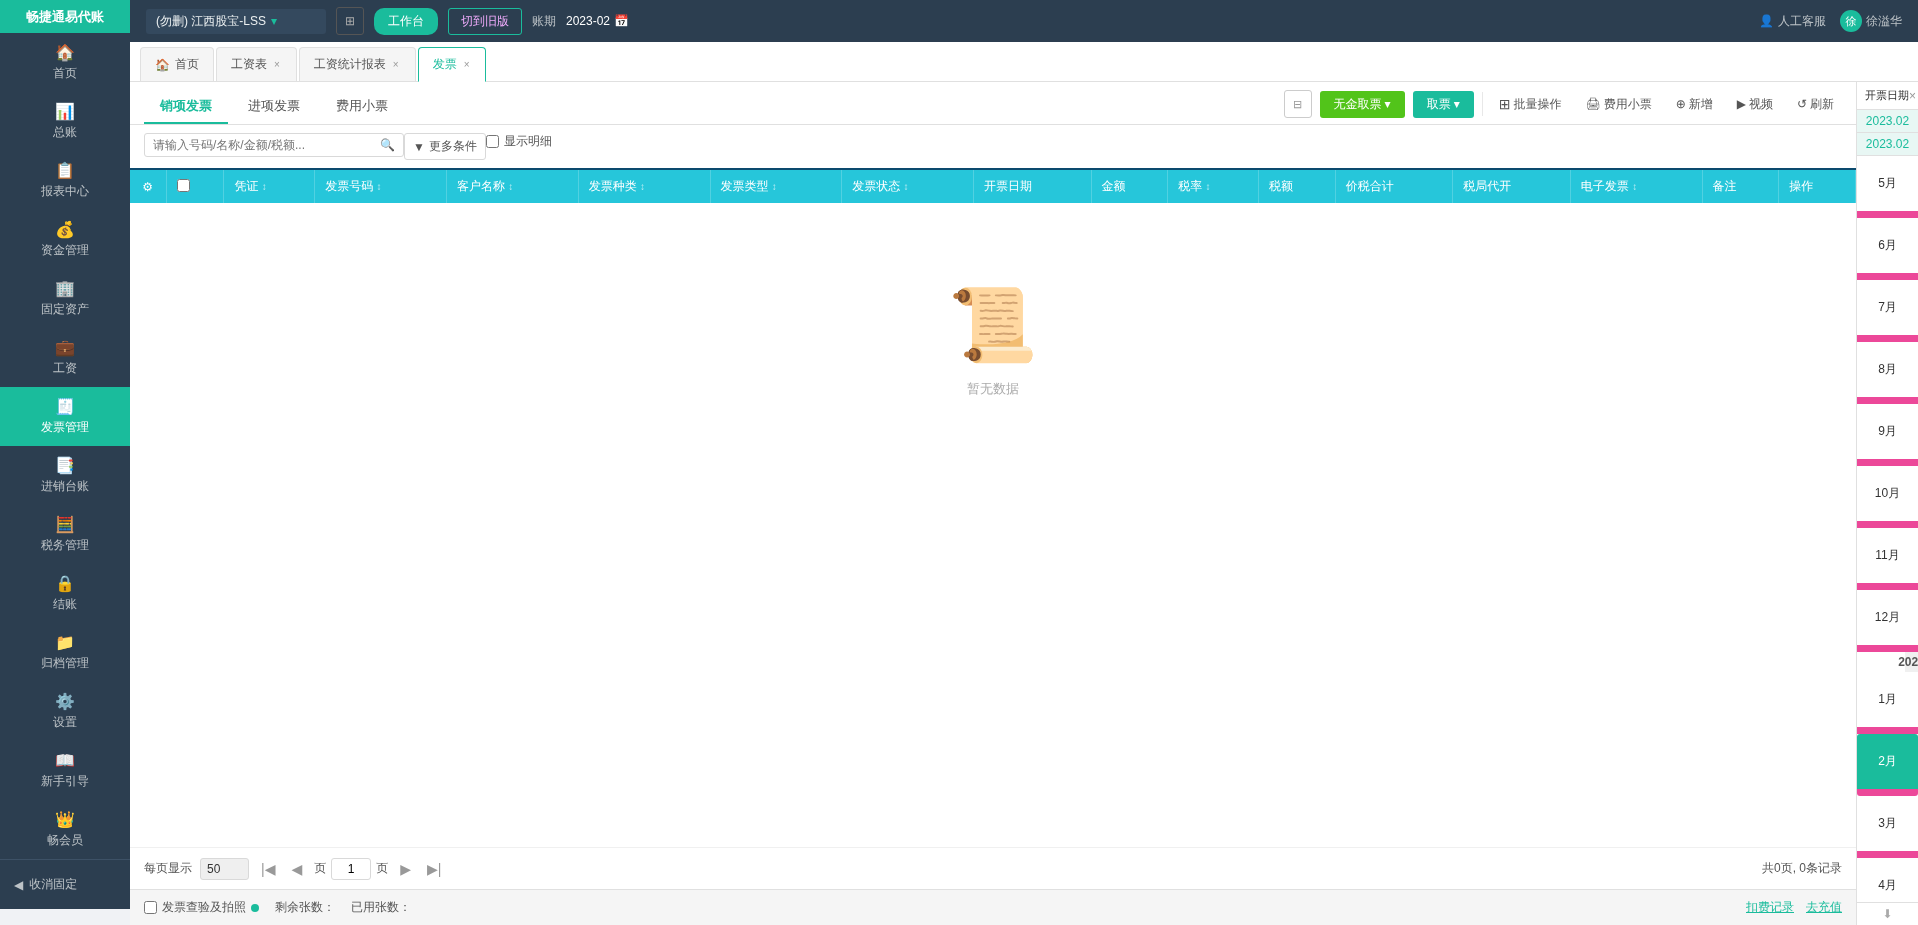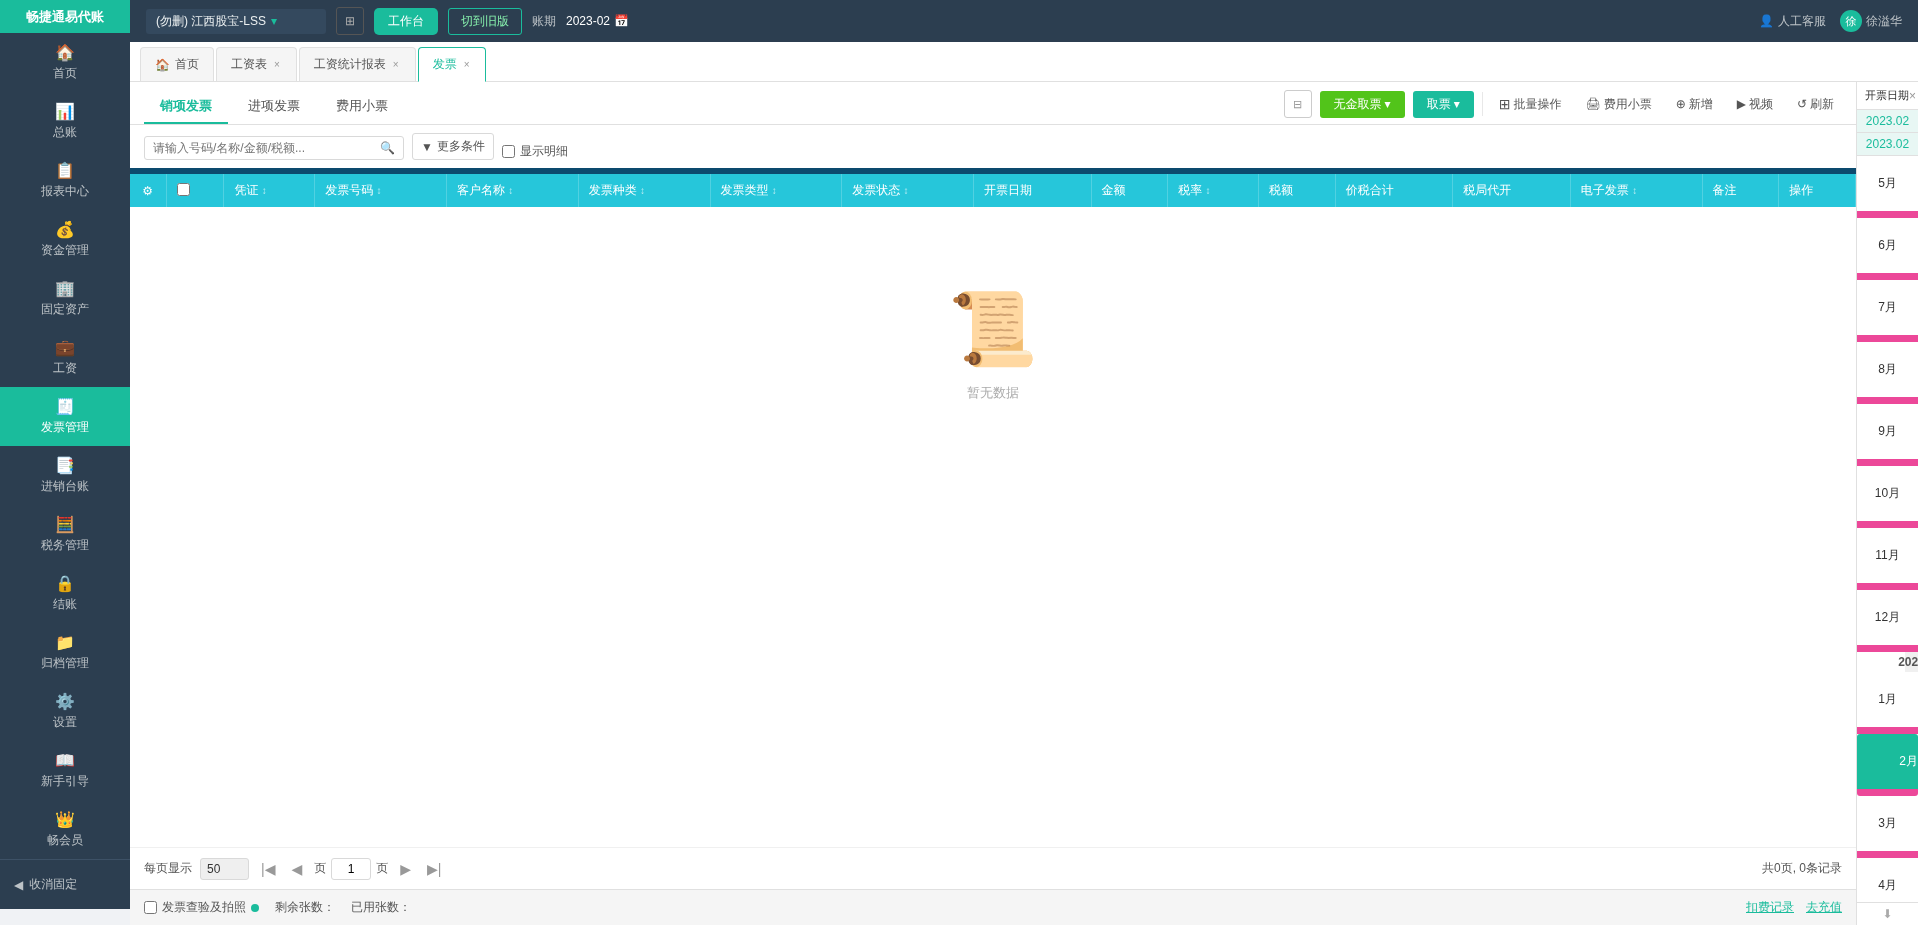--- a/index.html
+++ b/index.html
@@ -28,24 +28,24 @@
     .main-area { flex: 1; display: flex; flex-direction: column; height: 925px; overflow: hidden; }
 
     
     .topbar {
       height: 42px; background: #2c3e50; display: flex; align-items: center; padding: 0 16px; gap: 10px; color: white; flex-shrink: 0;
     }
     .company-selector {
       display: flex; align-items: center; gap: 5px; background: #34495e; padding: 4px 10px; border-radius: 3px; cursor: pointer; color: #ecf0f1; font-size: 12px; min-width: 180px;
     }
     .topbar-btn {
-      background: #1abc9c; color: white; border: none; padding: 5px 14px; border-radius: 5px; cursor: pointer; font-size: 12px;
+      background: #1abc9c; color: white; border: none; padding: 5px 14px; border-radius: 10px; cursor: pointer; font-size: 12px;
     }
     .topbar-btn-outline {
-      background: transparent; color: #86efac; border: 1px solid #1abc9c; padding: 4px 12px; border-radius: 3px; cursor: pointer; font-size: 12px;
+      background: transparent; color: #f0abfc; border: 1px solid #1abc9c; padding: 4px 12px; border-radius: 3px; cursor: pointer; font-size: 12px;
     }
     .period-label { color: #bdc3c7; font-size: 12px; }
     .topbar-right { margin-left: auto; display: flex; align-items: center; gap: 14px; color: #bdc3c7; }
 
     
     .tabbar {
       height: 40px; background: white; display: flex; align-items: flex-end; padding: 0 10px; border-bottom: 1px solid #e0e0e0; flex-shrink: 0; gap: 2px;
     }
     .tab {
       display: flex; align-items: center; gap: 5px; padding: 8px 14px 8px 14px; border: 1px solid #e0e0e0; border-bottom: none; border-radius: 4px 4px 0 0; cursor: pointer; font-size: 12px; color: #555; background: #f5f5f5;
@@ -69,21 +69,21 @@
     }
     .subtab.active { color: #1abc9c; border-bottom: 2px solid #1abc9c; font-weight: bold; }
     .subtab-right { margin-left: auto; display: flex; align-items: center; gap: 8px; padding-bottom: 6px; }
     .btn-green { background: #52c41a; color: white; border: none; padding: 5px 14px; border-radius: 3px; cursor: pointer; font-size: 12px; display: flex; align-items: center; gap: 3px; }
     .btn-teal { background: #1abc9c; color: white; border: none; padding: 5px 14px; border-radius: 3px; cursor: pointer; font-size: 12px; display: flex; align-items: center; gap: 3px; }
     .btn-link { background: none; color: #555; border: none; padding: 5px 8px; cursor: pointer; font-size: 12px; display: flex; align-items: center; gap: 3px; }
     .toolbar-divider { width: 1px; height: 24px; background: #e8e8e8; }
 
     
     .searchbar {
-      display: flex; align-items: flex-end; padding: 8px 14px; gap: 8px; background: white; border-bottom: 6px solid #0c4a6e; flex-shrink: 0;
+      display: flex; align-items: flex-start; padding: 8px 14px; background: white; border-bottom: 2px solid #0c4a6e; flex-shrink: 0;
     }
     .search-input-wrap {
       display: flex; align-items: center; border: 1px solid #d9d9d9; border-radius: 3px; padding: 4px 8px; width: 260px; gap: 5px;
     }
     .search-input { border: none; outline: none; font-size: 12px; color: #333; width: 100%; background: transparent; }
     .filter-btn { display: flex; align-items: center; gap: 4px; color: #555; cursor: pointer; font-size: 12px; padding: 4px 8px; border: 1px solid #d9d9d9; border-radius: 3px; }
     .checkbox-wrap { display: flex; align-items: center; gap: 5px; color: #555; cursor: pointer; font-size: 12px; }
 
     
     .table-wrap { flex: 1; overflow: auto; }
@@ -123,21 +123,21 @@
       width: 62px; background: white; border-left: 1px solid #e0e0e0; display: flex; flex-direction: column; flex-shrink: 0; overflow: hidden; height: 100%;
     }
     .right-panel-header {
       display: flex; align-items: center; justify-content: space-between; padding: 6px 8px; border-bottom: 1px solid #e0e0e0;
     }
     .right-panel-title { font-size: 11px; color: #333; white-space: nowrap; }
     .right-panel-close { cursor: pointer; color: #999; font-size: 12px; }
     .cal-month-item {
       display: flex; align-items: center; justify-content: center; padding: 19px 0; cursor: pointer; font-size: 12px; color: #333; border-bottom: 7px solid #ec4899;
     }
-    .cal-month-item.active { background: #1abc9c; color: white; border-radius: 3px; justify-content: flex-end; }
+    .cal-month-item.active { background: #1abc9c; color: white; border-radius: 3px; }
     .cal-year-section { background: #f0f0f0; display: flex; align-items: center; justify-content: center; padding: 3px 0; font-size: 11px; color: #555; font-weight: bold; margin-left: 48px; }
     .sort-icon::after { content: " ↕"; font-size: 10px; opacity: 0.7; }
     .topbar-icon-btn { display: flex; align-items: center; gap: 4px; cursor: pointer; color: #bdc3c7; font-size: 12px; }
 
     
     .grid-icon-btn { display: flex; align-items: center; justify-content: center; width: 28px; height: 28px; border: 1px solid #d9d9d9; border-radius: 3px; cursor: pointer; color: #666; }
   </style>
 </head>
 <body>
 

